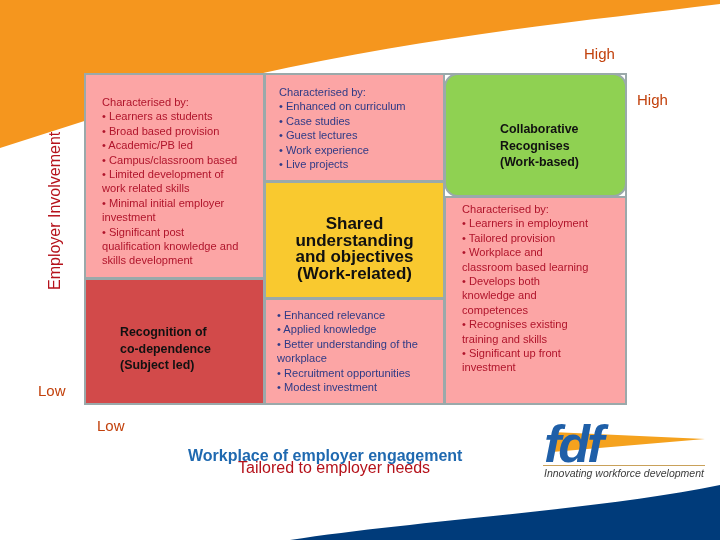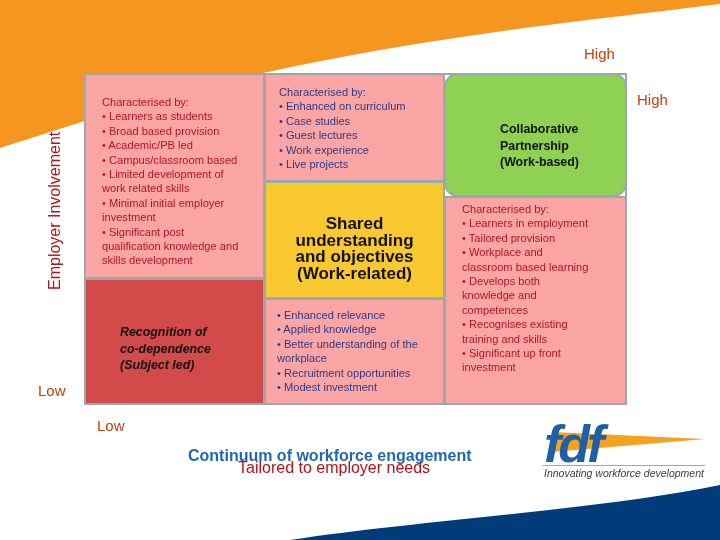--- a/index.html
+++ b/index.html
@@ -11,21 +11,21 @@
     .abs { position: absolute; z-index: 2; }
 
     .axis-label { color: #c2410c; font-size: 15px; line-height: 1; white-space: nowrap; }
 
     .box {
       position: absolute;
       border: 2px solid #9aa9aa;
       z-index: 2;
     }
     .white { background: #fca5a5; }
-    .red { background: #d24a4a; font-style: italic; }
+    .red { background: #d24a4a; }
     .yellow { background: #f9c92f; }
     .green { background: #8fd152; border-radius: 14px; }
 
     .char-text {
       position: absolute;
       font-size: 11.1px;
       line-height: 14.4px;
     }
     .char-text.red-text { color: #b0142b; }
     .char-text.blue-text { color: #2e3a86; }
@@ -127,21 +127,21 @@
     <span class="line">• Better understanding of the</span>
     <span class="line">workplace</span>
     <span class="line">• Recruitment opportunities</span>
     <span class="line">• Modest investment</span>
   </div>
 </div>
 
 <div class="box green" style="left:444px; top:73px; width:183px; height:124px;">
   <div class="title-text" style="left:54px; top:46px;">
     <div>Collaborative</div>
-    <div>Partnership</div>
+    <div>Recognises</div>
     <div>(Work-based)</div>
   </div>
 </div>
 <div class="box white" style="left:444px; top:196px; width:183px; height:209px;">
   <div class="char-text red-text" style="left:16px; top:4px;">
     <span class="line">Characterised by:</span>
     <span class="line">• Learners in employment</span>
     <span class="line">• Tailored provision</span>
     <span class="line">• Workplace and</span>
     <span class="line">classroom based learning</span>
@@ -151,20 +151,20 @@
     <span class="line">• Recognises existing</span>
     <span class="line">training and skills</span>
     <span class="line">• Significant up front</span>
     <span class="line">investment</span>
   </div>
 </div>
 
 <div class="frame"></div>
 
 <div class="abs subtitle-red" style="left:238px; top:423px;margin-top:36px;">Tailored to employer needs</div>
-<div class="abs subtitle-blue" style="left:188px; top:447px;">Continuum of workforce engagement</div>
+<div class="abs subtitle-blue" style="left:188px; top:447px;">Workplace of employer engagement</div>
 
 <svg class="logo" viewBox="0 0 170 72" xmlns="http://www.w3.org/2000/svg">
   <path d="M12,22 L165,29 L12,42 Z" fill="#f5a21e"></path>
   <text x="4" y="52" font-family="Liberation Sans, sans-serif" font-size="52" font-style="italic" font-weight="bold" fill="#1f5fa8" letter-spacing="-3">fdf</text>
 </svg>
 <div class="logo-rule"></div>
 <div class="logo-tag">Innovating workforce development</div>
 
 </body></html>

